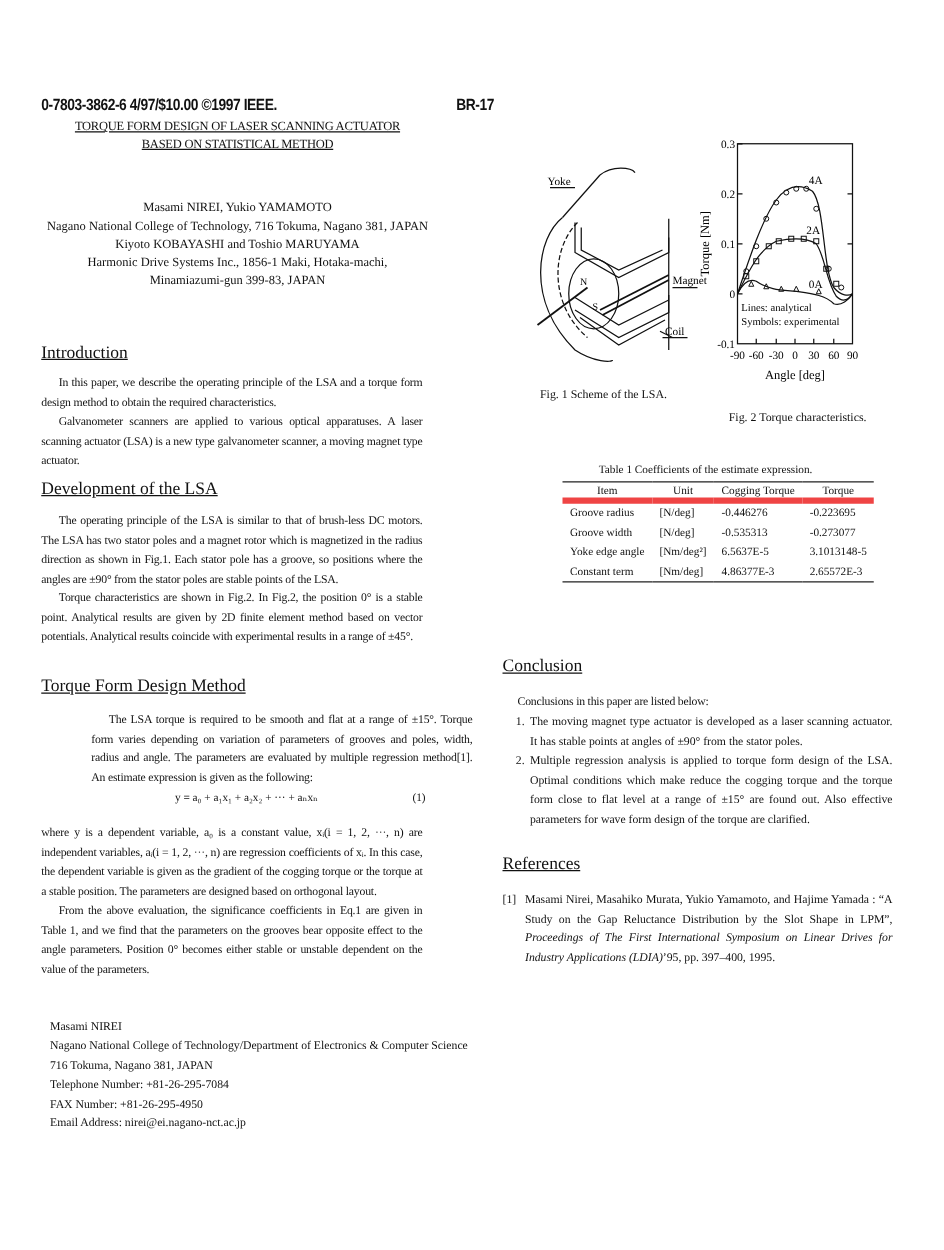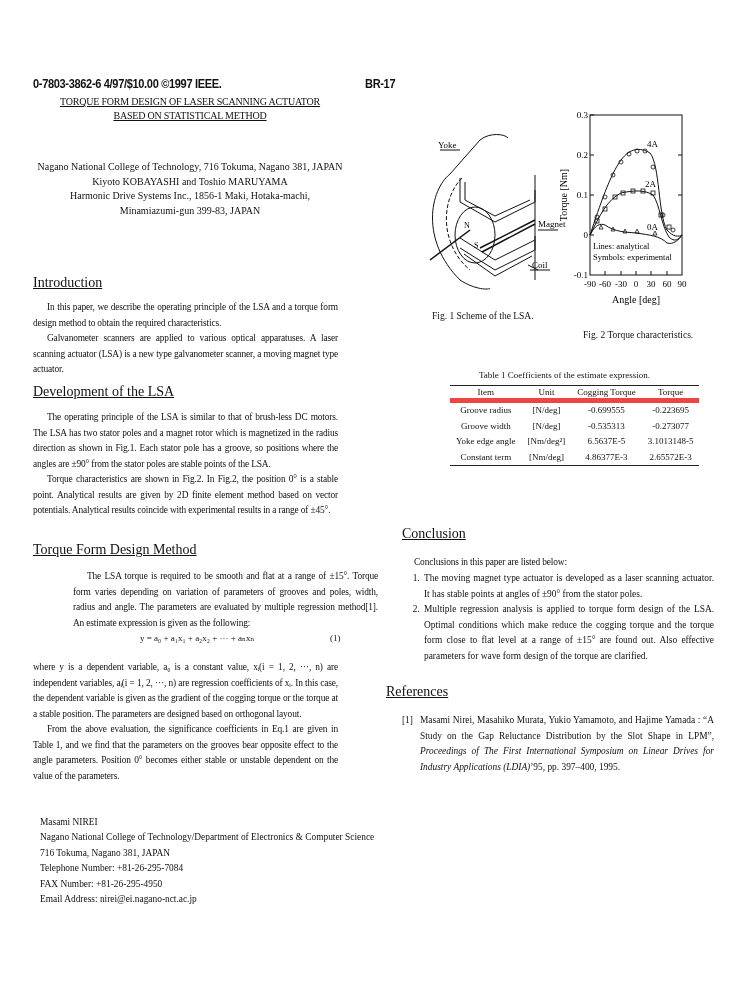--- a/index.html
+++ b/index.html
@@ -11,40 +11,41 @@
   .title div span{text-decoration:underline;}
   .authors{left:0;width:380px;text-align:center;font-size:10px;line-height:14.5px;}
   .sec{font-size:14px;text-decoration:underline;}
   .para{font-size:9.4px;line-height:15.5px;text-align:justify;letter-spacing:-0.15px;}
   .para p{margin:0;text-indent:14px;}
   .eq{font-size:9px;}
   .contact{font-size:9.4px;line-height:15.4px;}
   .caption{font-size:9.5px;}
   table.coef{border-collapse:collapse;font-size:9px;}
   table.coef th{font-weight:normal;border-top:1.3px solid #222;border-bottom:5px solid #ef4444;padding:1px 6px;}
-  table.coef td{padding:1px 6px;text-align:center;line-height:13.5px;}
+  table.coef td{padding:1px 6px;line-height:13.5px;}
   table.coef tr:last-child td{border-bottom:1.3px solid #222;}
   ol.concl{margin:0;padding-left:22px;font-size:9.4px;line-height:15.5px;text-align:justify;}
   ol.concl li{padding-left:2px;}
   .ref{font-size:9.4px;line-height:15.5px;}
   .ref i{font-style:italic;}
   svg text{font-family:"Liberation Serif","DejaVu Serif",serif;}
 </style>
 </head>
 <body>
 
 <div class="abs hdr" style="left:33px;top:76px;">0-7803-3862-6 4/97/$10.00 ©1997 IEEE.</div>
 <div class="abs hdr" style="left:365px;top:76px;">BR-17</div>
 
 <div class="abs title" style="top:95px;">
   <div><span>TORQUE FORM DESIGN OF LASER SCANNING ACTUATOR</span></div>
   <div><span>BASED ON STATISTICAL METHOD</span></div>
 </div>
 
 <div class="abs authors" style="top:160px;">
+  <div>Masami NIREI, Yukio YAMAMOTO</div>
   <div>Nagano National College of Technology, 716 Tokuma, Nagano 381, JAPAN</div>
   <div>Kiyoto KOBAYASHI and Toshio MARUYAMA</div>
   <div>Harmonic Drive Systems Inc., 1856-1 Maki, Hotaka-machi,</div>
   <div>Minamiazumi-gun 399-83, JAPAN</div>
 </div>
 
 <div class="abs sec" style="left:33px;top:275px;">Introduction</div>
 <div class="abs para" style="left:33px;top:300px;width:305px;">
   <p>In this paper, we describe the operating principle of the LSA and a torque form design method to obtain the required characteristics.</p>
   <p>Galvanometer scanners are applied to various optical apparatuses. A laser scanning actuator (LSA) is a new type galvanometer scanner, a moving magnet type actuator.</p>
@@ -190,21 +191,21 @@
       <th>Item</th>
       <th>Unit</th>
       <th>Cogging Torque</th>
       <th>Torque</th>
     </tr>
   </thead>
   <tbody>
     <tr>
       <td>Groove radius</td>
       <td>[N/deg]</td>
-      <td>-0.699555</td>
+      <td>-0.446276</td>
       <td>-0.223695</td>
     </tr>
     <tr>
       <td>Groove width</td>
       <td>[N/deg]</td>
       <td>-0.535313</td>
       <td>-0.273077</td>
     </tr>
     <tr>
       <td>Yoke edge angle</td>
@@ -221,19 +222,19 @@
   </tbody>
 </table>
 
 <div class="abs sec" style="left:402px;top:526px;">Conclusion</div>
 <div class="abs para" style="left:414px;top:555px;width:300px;">Conclusions in this paper are listed below:</div>
 <ol class="abs concl" style="left:400px;top:571px;width:292px;">
   <li>The moving magnet type actuator is developed as a laser scanning actuator. It has stable points at angles of ±90° from the stator poles.</li>
   <li>Multiple regression analysis is applied to torque form design of the LSA. Optimal conditions which make reduce the cogging torque and the torque form close to flat level at a range of ±15° are found out. Also effective parameters for wave form design of the torque are clarified.</li>
 </ol>
 
-<div class="abs sec" style="left:386px;top:684px;">References</div>
+<div class="abs sec" style="left:402px;top:684px;">References</div>
 <div class="abs ref" style="left:402px;top:713px;width:312px;display:flex;">
   <span style="width:18px;flex:none;">[1]</span>
   <span style="text-align:justify;">
     <span>Masami Nirei, Masahiko Murata, Yukio Yamamoto, and Hajime Yamada : “A Study on the Gap Reluctance Distribution by the Slot Shape in LPM”, </span><i>Proceedings of The First International Symposium on Linear Drives for Industry Applications (LDIA)</i><span>’95, pp. 397–400, 1995.</span>
   </span>
 </div>
 
 </body></html>

